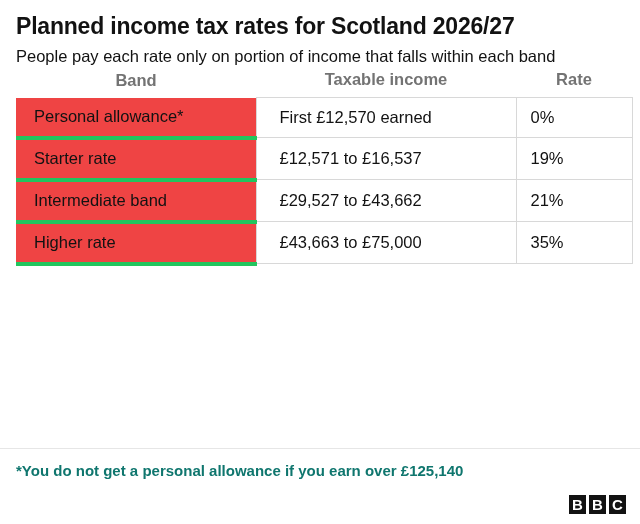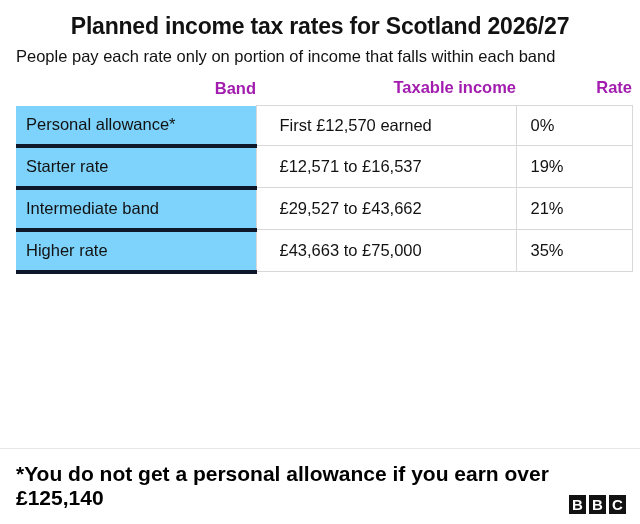--- a/index.html
+++ b/index.html
@@ -21,79 +21,78 @@
     box-sizing: border-box;
     padding: 14px 16px 0 16px;
   }
   .title {
     font-size: 23px;
     font-weight: bold;
     line-height: 1.12;
     letter-spacing: -0.2px;
     margin: 0 0 6px 0;
     color: #121212;
-    text-align: center;
   }
   .subtitle {
     font-size: 16.5px;
     line-height: 1.25;
-    margin: 0 0 12px 0;
+    margin: 0 0 4px 0;
     color: #121212;
     max-width: 600px;
   }
   table.tax {
     width: 616px;
     border-collapse: collapse;
     table-layout: fixed;
   }
   table.tax th {
-    text-align: right;
+    text-align: center;
     font-size: 16.5px;
     font-weight: bold;
     padding: 0 0 8px 0;
-    color: #a21caf;
+    color: #737373;
   }
   th.col-band { width: 240px; padding-left: 2px; }
   th.col-income { width: 260px; padding-left: 14px; }
   th.col-rate { width: 116px; padding-left: 14px; }
 
   table.tax td {
     font-size: 16.5px;
     height: 36px;
     vertical-align: middle;
     color: #121212;
   }
   td.band {
-    background: #7dd3fc;
+    background: #ef4444;
     color: #ffffff;
-    padding-left: 10px;
-    border-bottom: 4px solid #0f172a;
+    padding-left: 18px;
+    border-bottom: 4px solid #22c55e;
     width: 240px;
   }
   td.income {
     padding-left: 23px;
     border-left: 1px solid #d8d8d8;
     border-bottom: 1px solid #d8d8d8;
   }
   td.rate {
     padding-left: 14px;
     border-left: 1px solid #d8d8d8;
     border-right: 1px solid #d8d8d8;
     border-bottom: 1px solid #d8d8d8;
   }
   tr.first td.income, tr.first td.rate {
     border-top: 1px solid #d8d8d8;
   }
   .footnote {
     position: absolute;
     left: 16px;
     top: 462px;
-    font-size: 21px;
+    font-size: 15px;
     font-weight: bold;
-    color: #000000;
+    color: #0f766e;
   }
   .rule {
     position: absolute;
     left: 0;
     top: 448px;
     width: 640px;
     height: 1px;
     background: #e6e6e6;
   }
   .bbc-logo {

